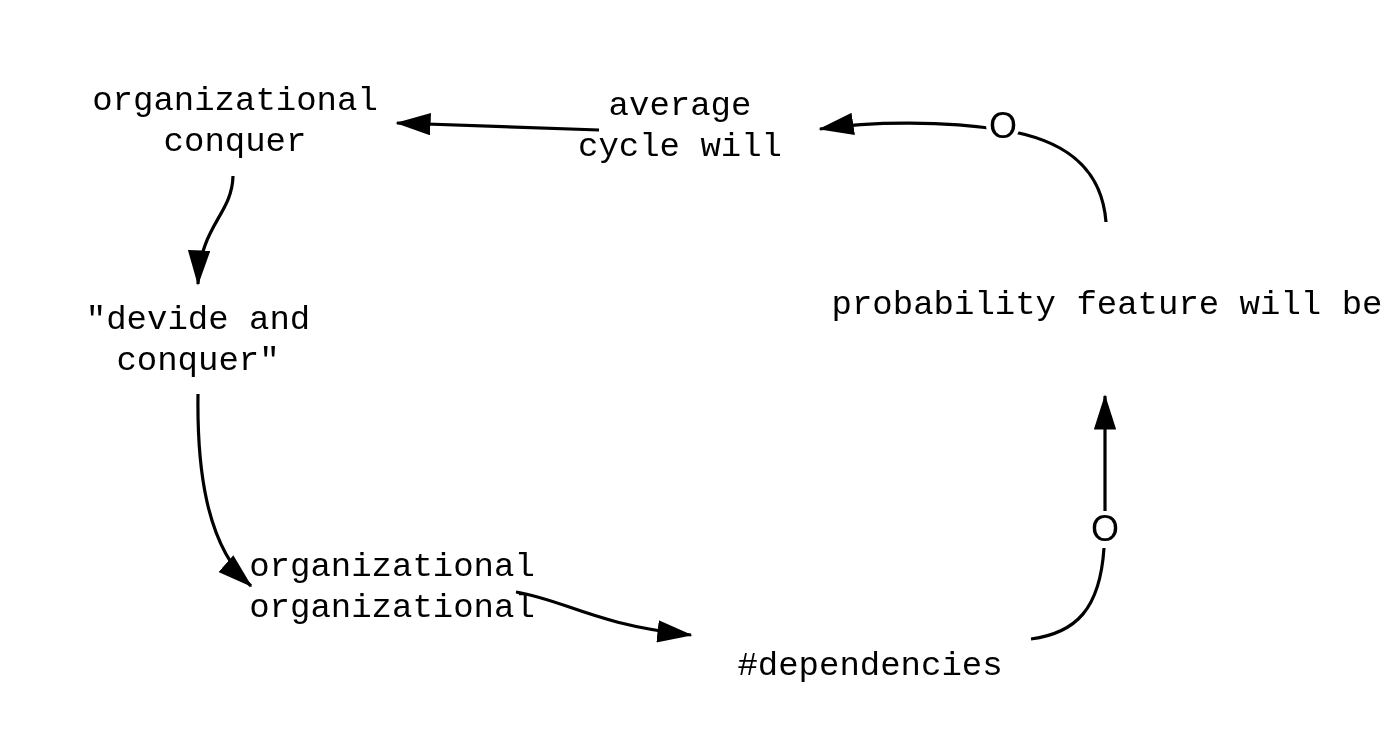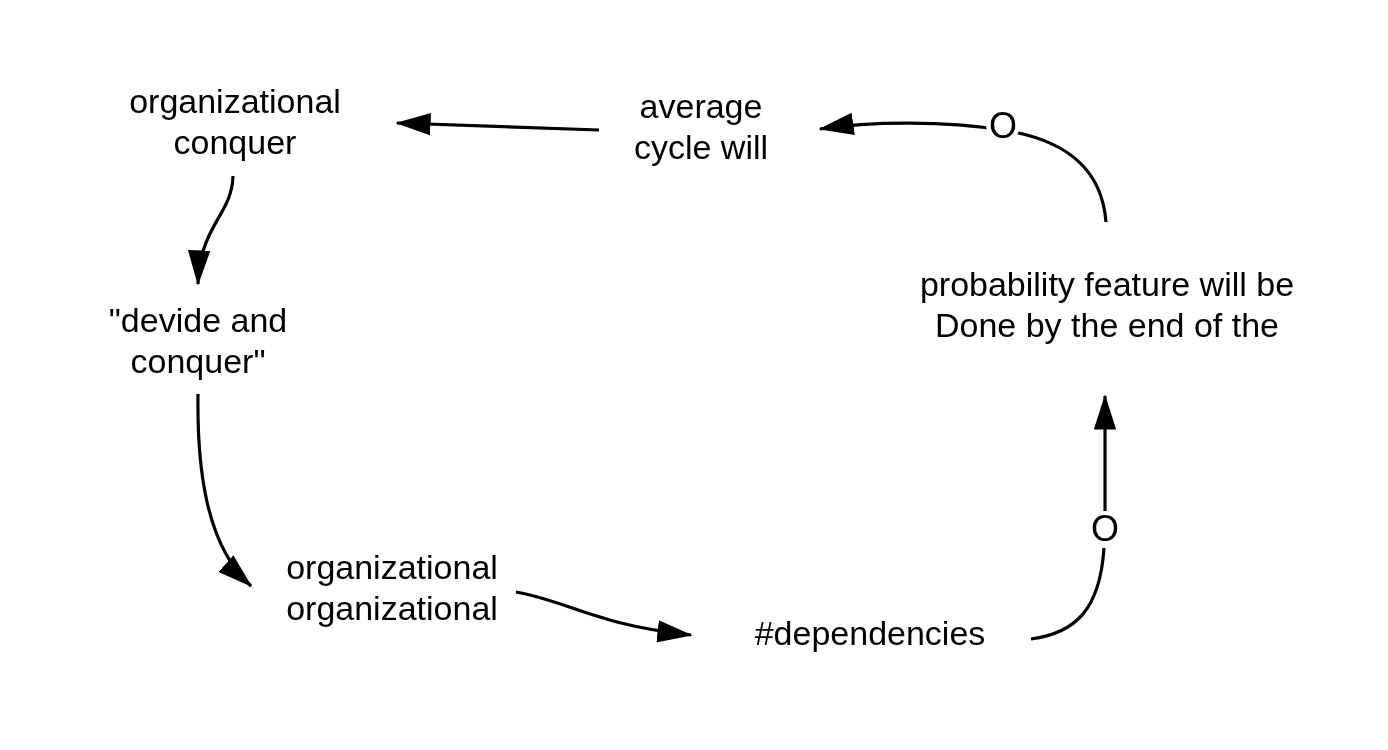--- a/index.html
+++ b/index.html
@@ -39,20 +39,21 @@
     position: absolute;
     transform: translate(-50%, -50%);
     font-size: 34px;
     line-height: 41px;
     color: #000000;
     text-align: center;
     white-space: nowrap;
   }
   .node span {
     display: block;
+    font-family: Liberation Mono, monospace;
   }
 </style>
 </head>
 <body>
 
 <div class="canvas">
 
   <svg class="edges-layer" width="1388" height="750" viewBox="0 0 1388 750">
     <defs>
       <marker id="arrowhead" markerWidth="11" markerHeight="7" refX="10.5" refY="3.5" orient="auto" markerUnits="strokeWidth">
@@ -79,31 +80,30 @@
 
     <circle class="o-mask" cx="1105" cy="528" r="17"></circle>
     <text class="o-text" x="1105" y="541">O</text>
   </svg>
 
   <div class="node" style="left:235px; top:122px;">
     <span>organizational</span>
     <span>conquer</span>
   </div>
 
-  <div class="node" style="left:701px; top:127px;text-align:center;">
+  <div class="node" style="left:680px; top:127px;text-align:center;">
     <span>average</span>
     <span>cycle will</span>
   </div>
 
   <div class="node" style="left:1107px; top:305px;">
     <span>probability feature will be</span>
-    <span>Done by the end of the</span>
   </div>
 
-  <div class="node" style="left:870px; top:633px;">
+  <div class="node" style="left:870px; top:666px;">
     <span>#dependencies</span>
   </div>
 
   <div class="node" style="left:392px; top:588px;">
     <span>organizational</span>
     <span>organizational</span>
   </div>
 
   <div class="node" style="left:198px; top:341px;">
     <span>"devide and</span>

